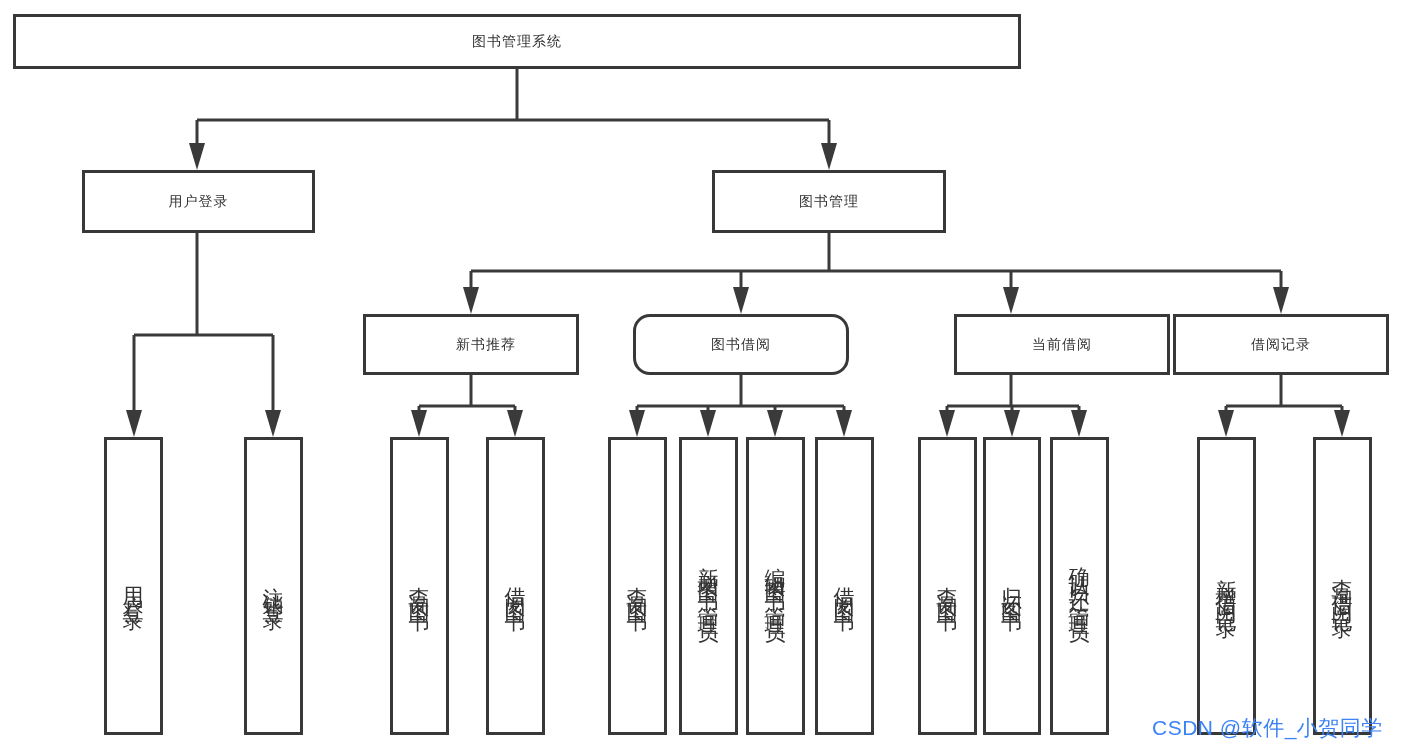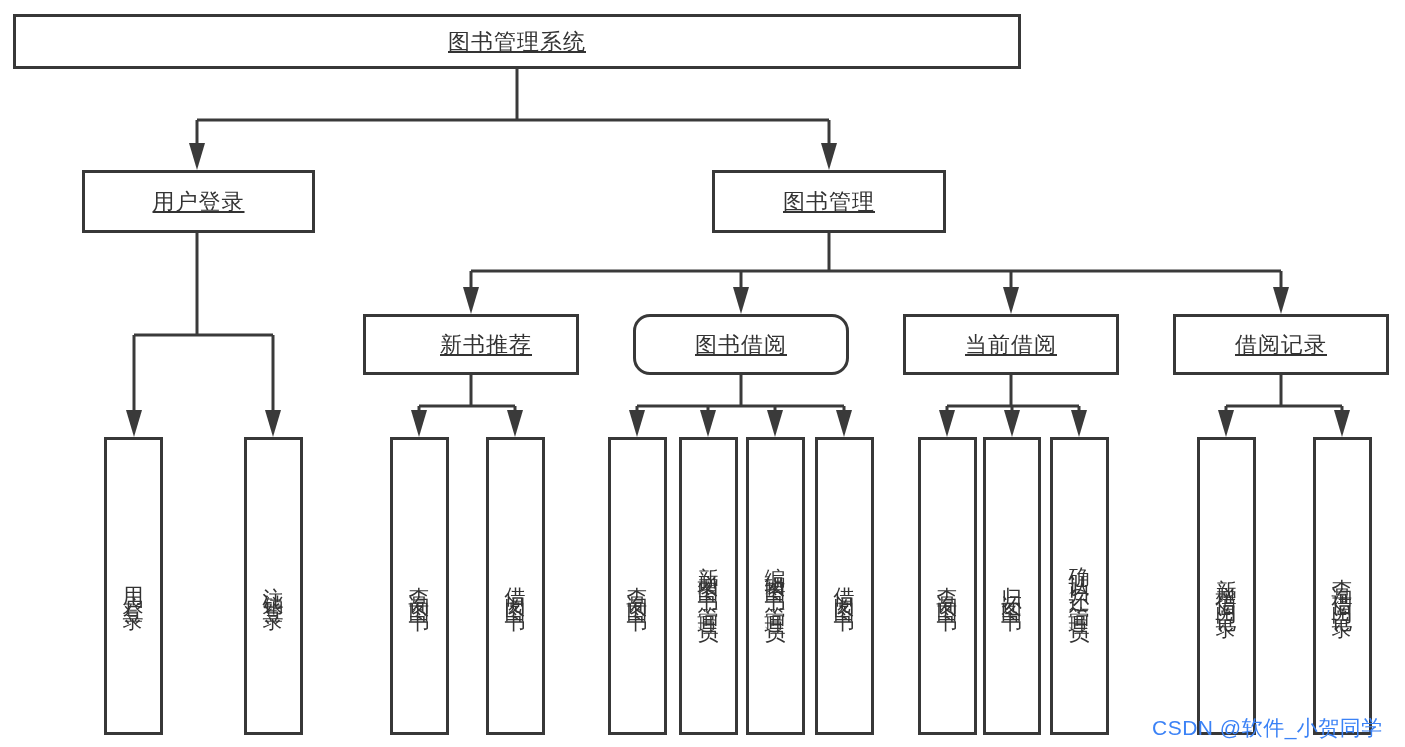--- a/index.html
+++ b/index.html
@@ -22,24 +22,23 @@
     position: absolute;
     box-sizing: border-box;
     border: 3px solid #383838;
     background: #ffffff;
     display: flex;
     align-items: center;
     justify-content: center;
     z-index: 2;
   }
   .box.h span {
-    font-size: 22px;
+    font-size: 14px;
     letter-spacing: 1px;
     white-space: nowrap;
-    text-decoration: underline;
   }
   .box.v span {
     writing-mode: vertical-rl;
     text-orientation: mixed;
     font-size: 21px;
     letter-spacing: 8px;
     line-height: 1;
   }
   .watermark {
     position: absolute;
@@ -122,21 +121,21 @@
   <div class="box h" style="left:712px; top:170px; width:234px; height:63px;">
     <span>图书管理</span>
   </div>
 
   <div class="box h" style="left:363px; top:314px; width:216px; height:61px;padding-left:30px;">
     <span>新书推荐</span>
   </div>
   <div class="box h" style="left:633px; top:314px; width:216px; height:61px;border-radius:17px;">
     <span>图书借阅</span>
   </div>
-  <div class="box h" style="left:903px; top:314px; width:216px; height:61px;">
+  <div class="box h" style="left:954px; top:314px; width:216px; height:61px;">
     <span>当前借阅</span>
   </div>
   <div class="box h" style="left:1173px; top:314px; width:216px; height:61px;">
     <span>借阅记录</span>
   </div>
 
   <div class="box v" style="left:104px; top:437px; width:59px; height:298px;">
     <span>用户登录</span>
   </div>
   <div class="box v" style="left:244px; top:437px; width:59px; height:298px;">

